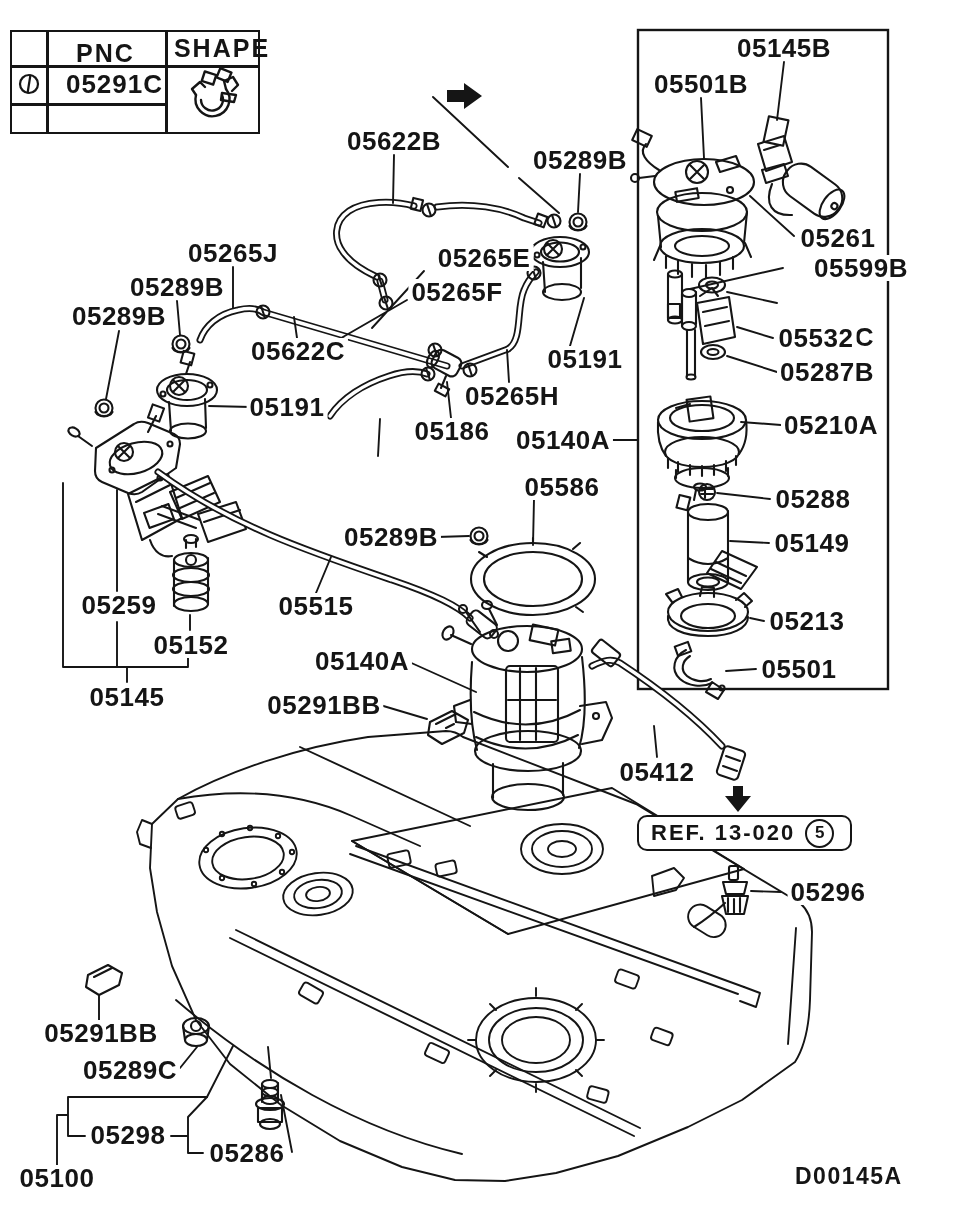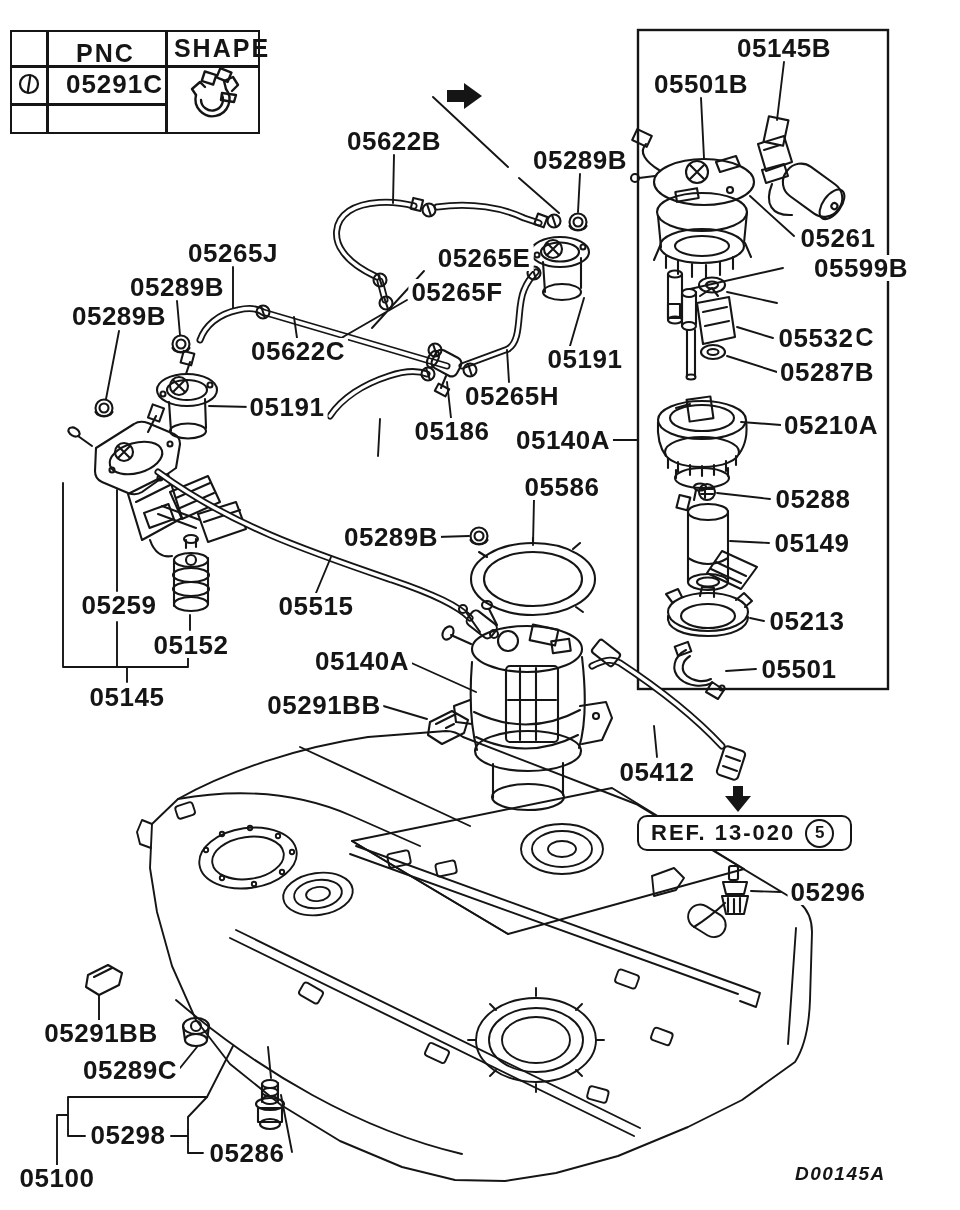--- a/index.html
+++ b/index.html
@@ -18,21 +18,21 @@
   .tbl .pncv{font-size:26px;letter-spacing:1px;}
   
   .refbox{position:absolute;border:2.5px solid #151515;border-radius:10px;background:#fff;
           font-weight:700;color:#151515;}
   .ref4{left:484px;top:57px;width:153px;height:60px;font-size:22px;letter-spacing:3px;padding:4px 0 0 14px;box-sizing:border-box;line-height:26px;}
   .ref5{left:637px;top:815px;width:215px;height:36px;font-size:22px;letter-spacing:2px;display:flex;align-items:center;padding-left:12px;box-sizing:border-box;}
   .circ{display:inline-flex;align-items:center;justify-content:center;width:25px;height:25px;
         border:2.5px solid #151515;border-radius:50%;font-size:17px;font-weight:700;letter-spacing:0;}
   .ref4 .circ{position:absolute;right:9px;bottom:7px;}
   .ref5 .circ{margin-left:10px;}
-  .footer-code{position:absolute;left:795px;top:1163px;font-size:19px;font-weight:700;letter-spacing:1.5px;font-style:italic;}
+  .footer-code{position:absolute;left:795px;top:1163px;font-size:23px;font-weight:700;letter-spacing:1.5px;}
 </style>
 </head>
 <body>
 
 <div class="canvas">
 
 <svg class="art" width="960" height="1210" viewBox="0 0 960 1210">
   <defs>
     <g id="nut">
       <circle r="8.5" fill="none"></circle>

